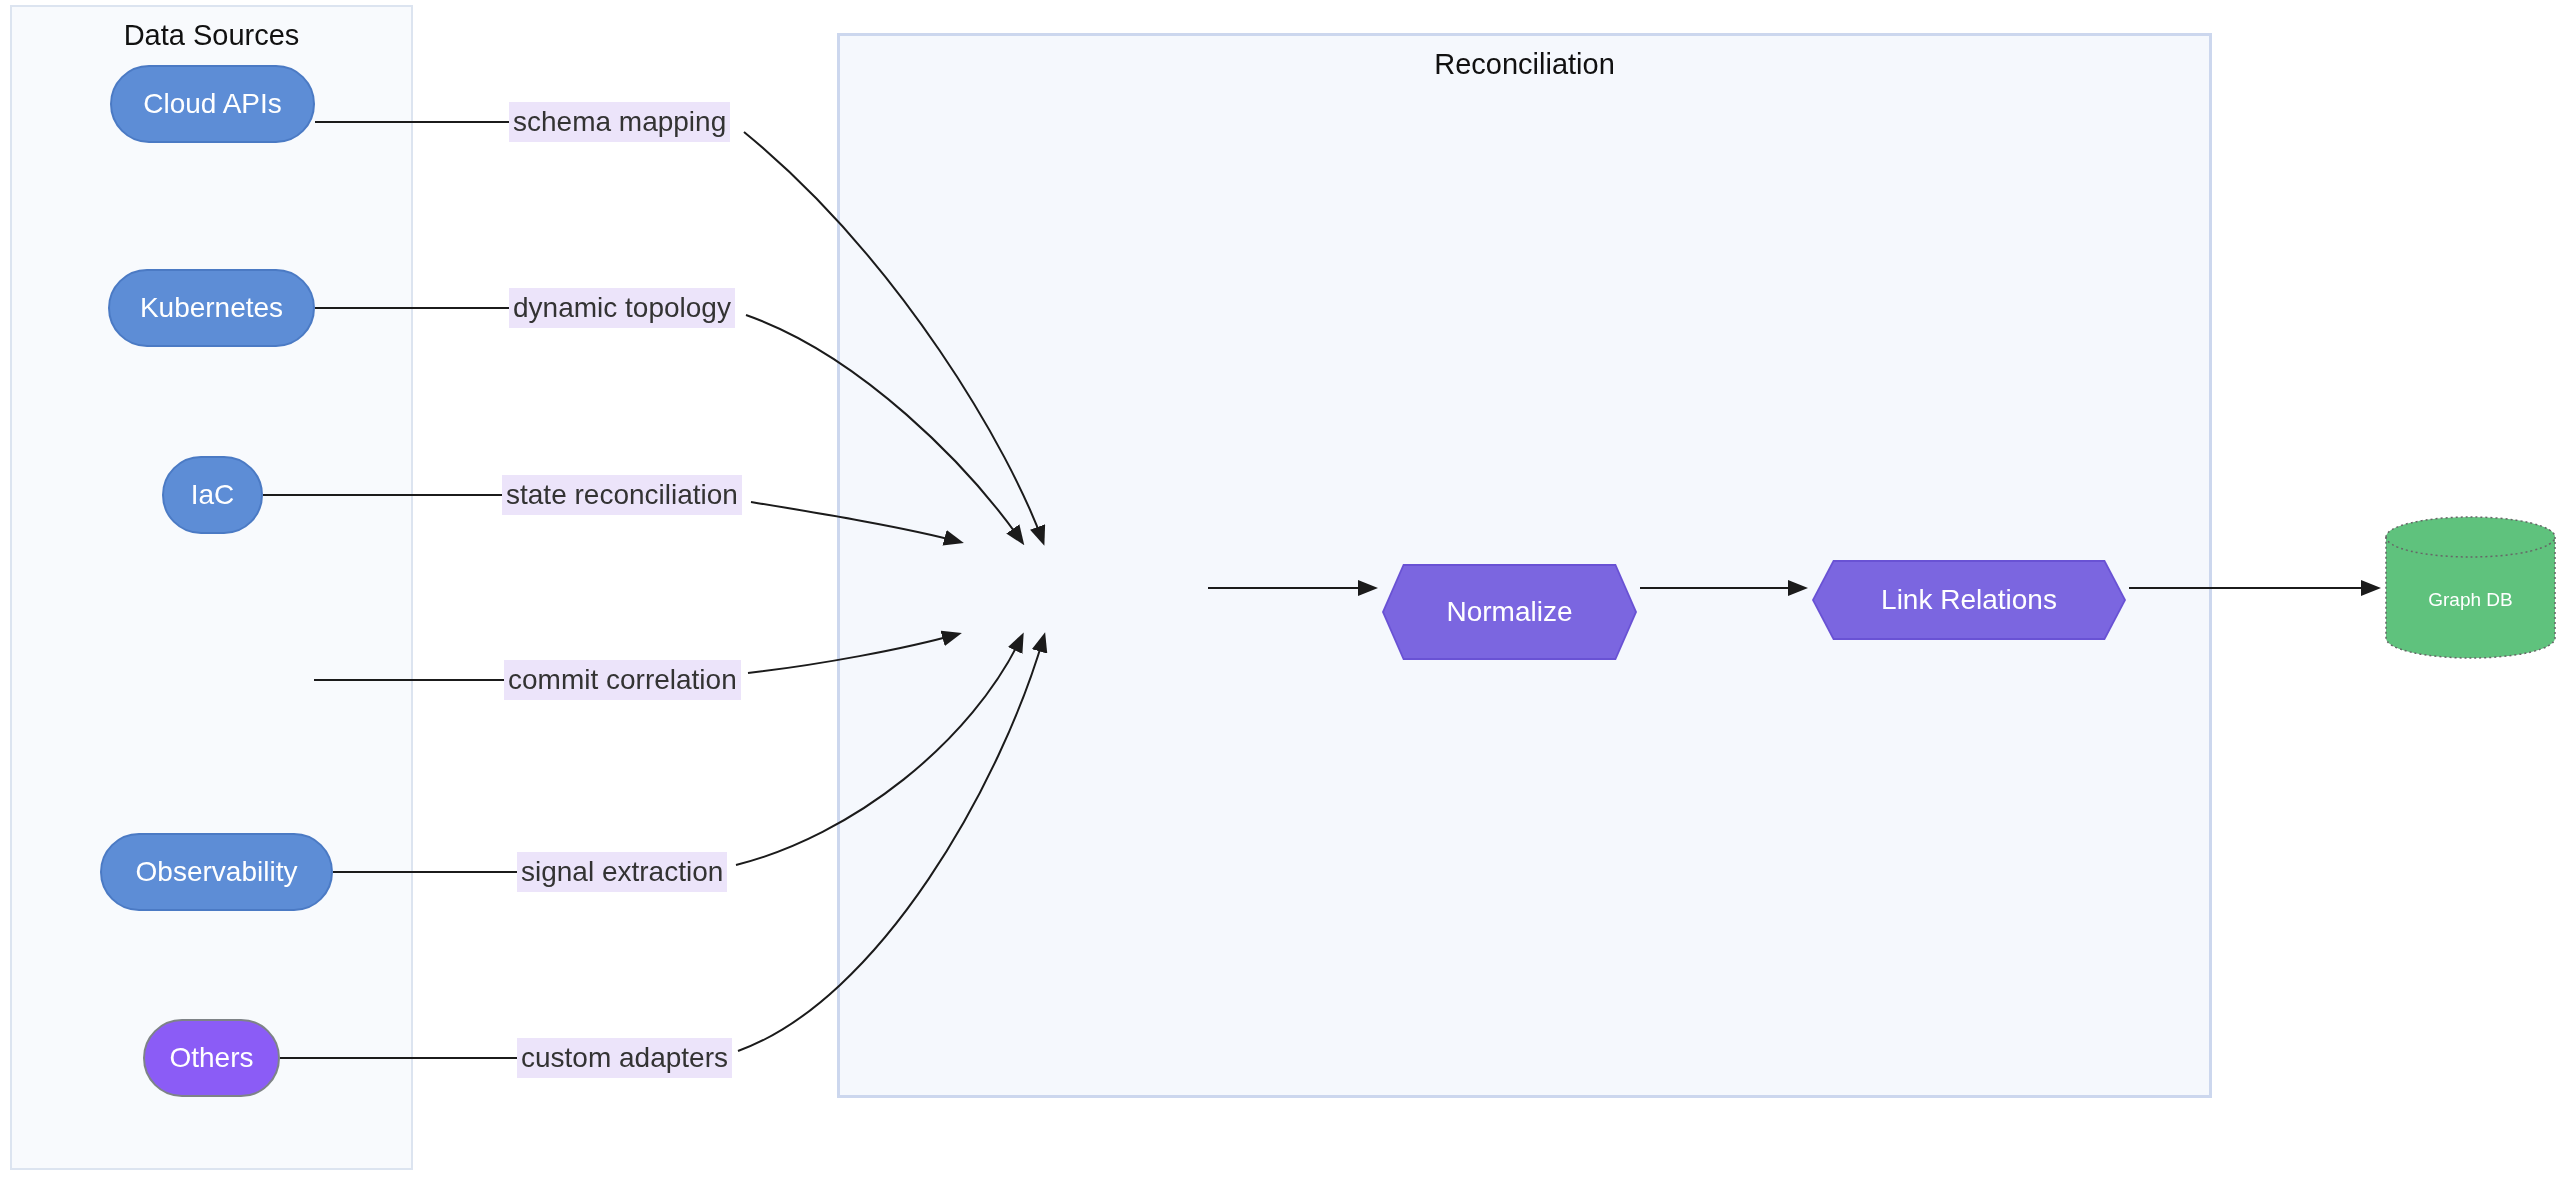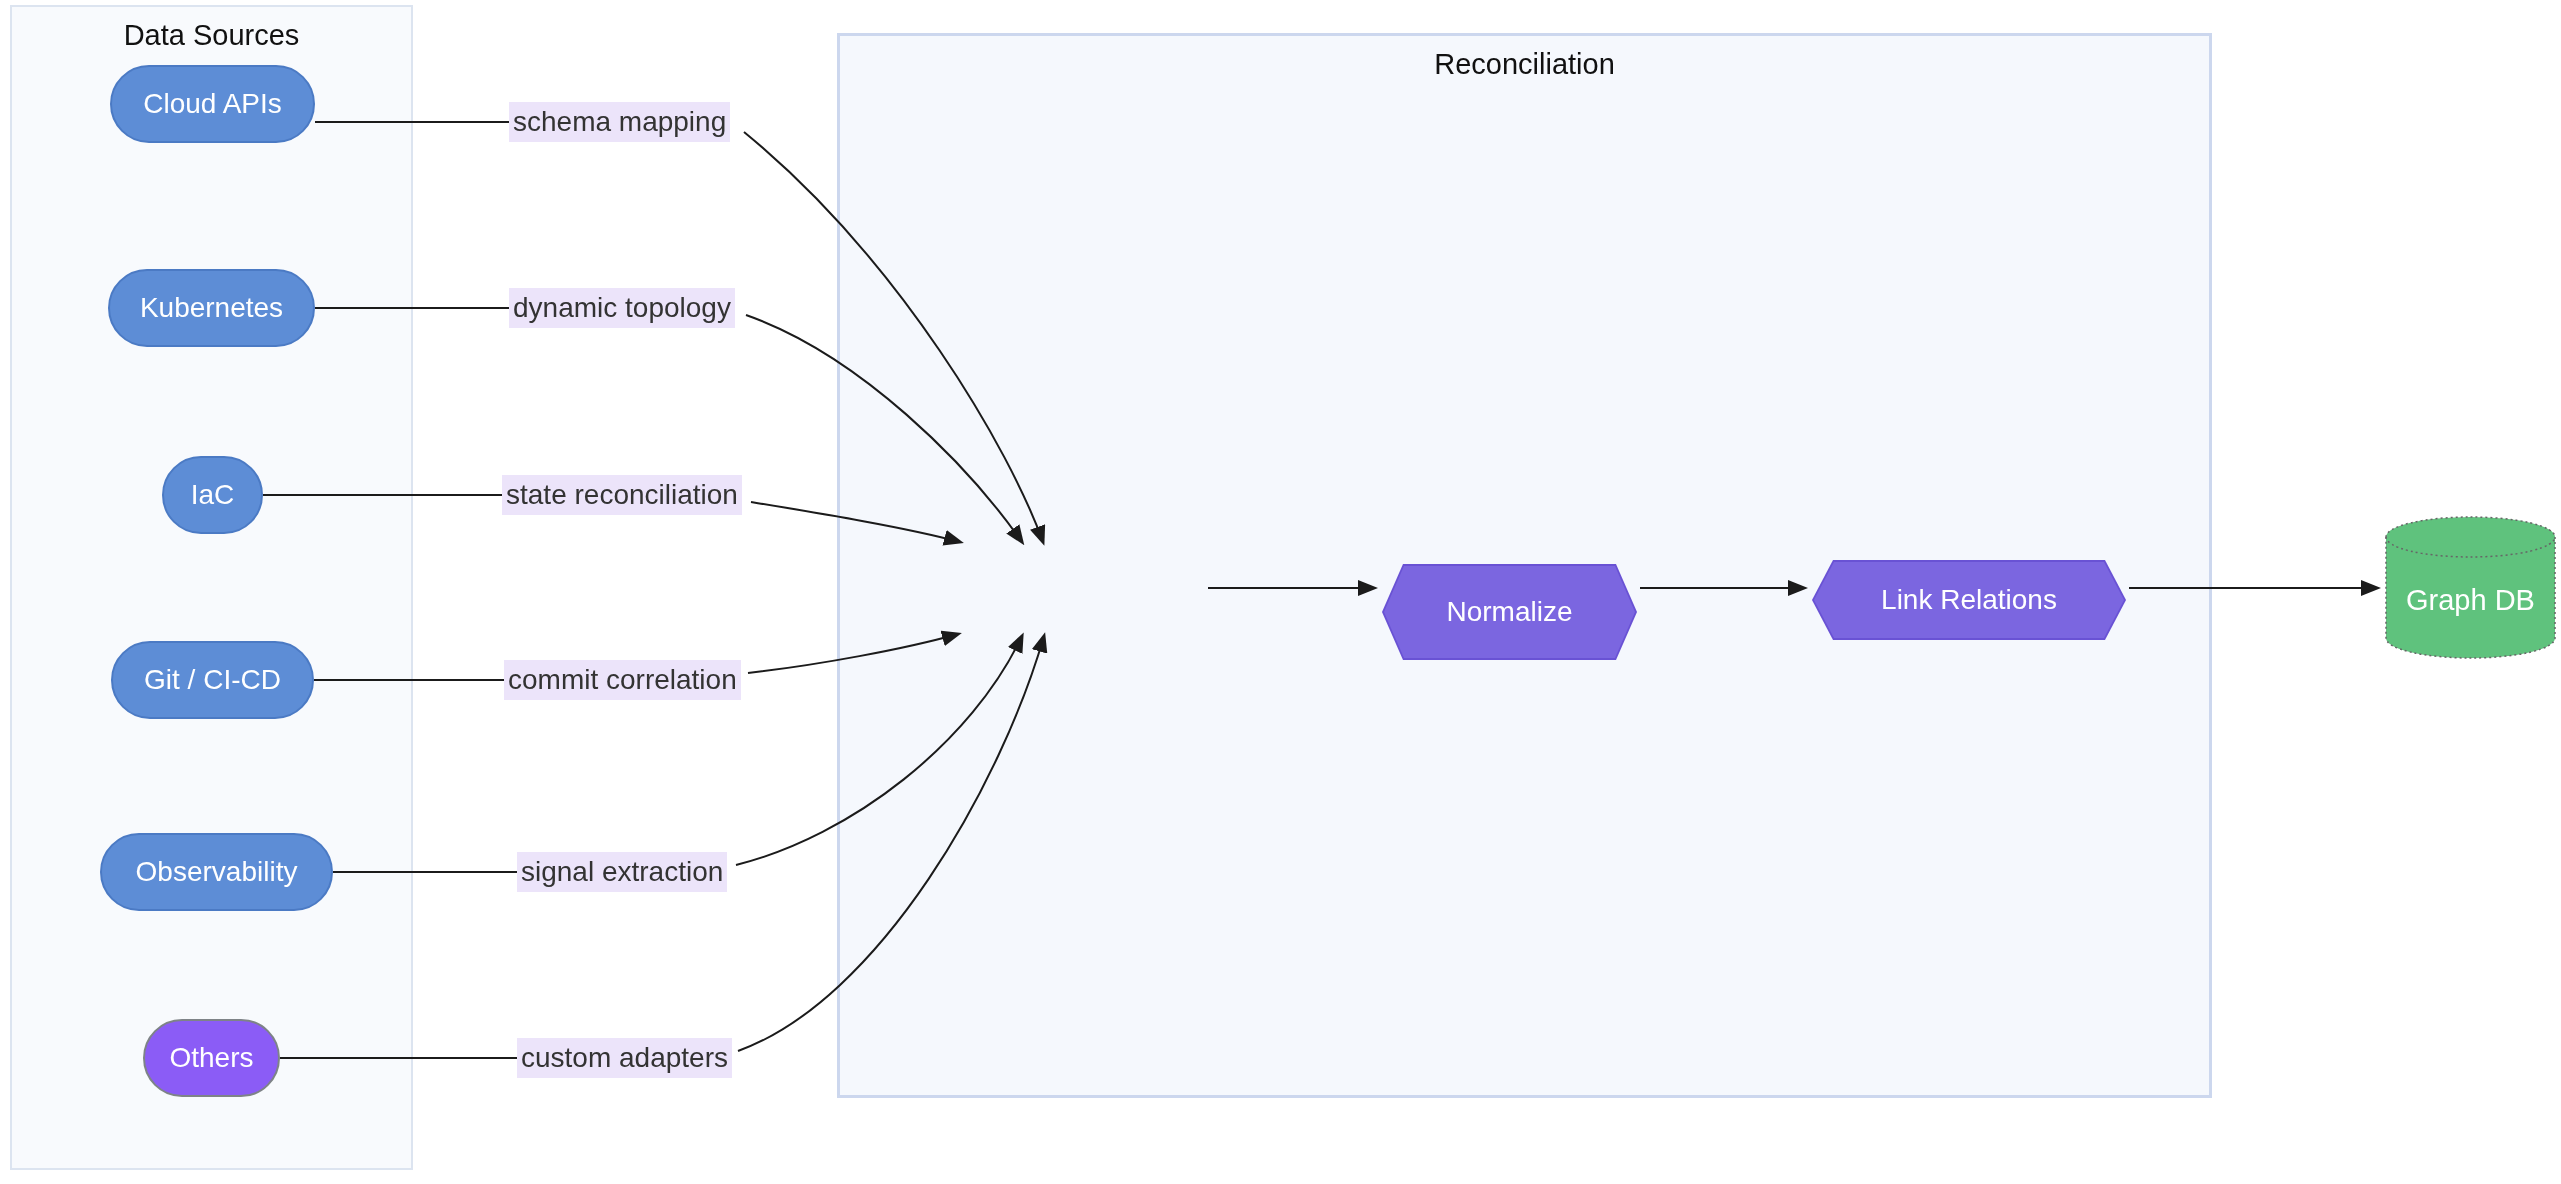--- a/index.html
+++ b/index.html
@@ -26,21 +26,21 @@
     clip-path:polygon(0 50%, 20px 0, calc(100% - 20px) 0, 100% 50%, calc(100% - 20px) 100%, 20px 100%);
   }
   .hex span{position:relative;z-index:1;}
   .edge-label{
     position:absolute;height:40px;line-height:40px;padding:0 4px;
     background:#ece4fa;color:#333333;font-size:28px;z-index:3;white-space:nowrap;
   }
   .cyl{position:absolute;z-index:3;}
   .cyl-label{
     position:absolute;left:0;top:59%;width:100%;transform:translateY(-50%);
-    text-align:center;color:#ffffff;font-size:29px;
+    text-align:center;color:#ffffff;font-size:19px;
   }
 </style>
 </head>
 <body>
 
 <div class="canvas">
 
   <div class="group" style="left:10px;top:5px;width:403px;height:1165px;background:#f8fafd;border:2px solid #dce4f0;">
     <div class="group-title">Data Sources</div>
   </div>
@@ -79,23 +79,20 @@
 
   <div class="node pill" style="left:110px;top:65px;width:205px;height:78px;">
     <span>Cloud APIs</span>
   </div>
   <div class="node pill" style="left:108px;top:269px;width:207px;height:78px;">
     <span>Kubernetes</span>
   </div>
   <div class="node pill" style="left:162px;top:456px;width:101px;height:78px;">
     <span>IaC</span>
   </div>
-  <div class="node pill" style="left:111px;top:641px;width:203px;height:78px;">
-    <span>Git / CI-CD</span>
-  </div>
   <div class="node pill" style="left:100px;top:833px;width:233px;height:78px;">
     <span>Observability</span>
   </div>
   <div class="node pill pill-gray" style="left:143px;top:1019px;width:137px;height:78px;">
     <span>Others</span>
   </div>
 
   <div class="edge-label" style="left:509px;top:102px;">schema mapping</div>
   <div class="edge-label" style="left:509px;top:288px;">dynamic topology</div>
   <div class="edge-label" style="left:502px;top:475px;">state reconciliation</div>

